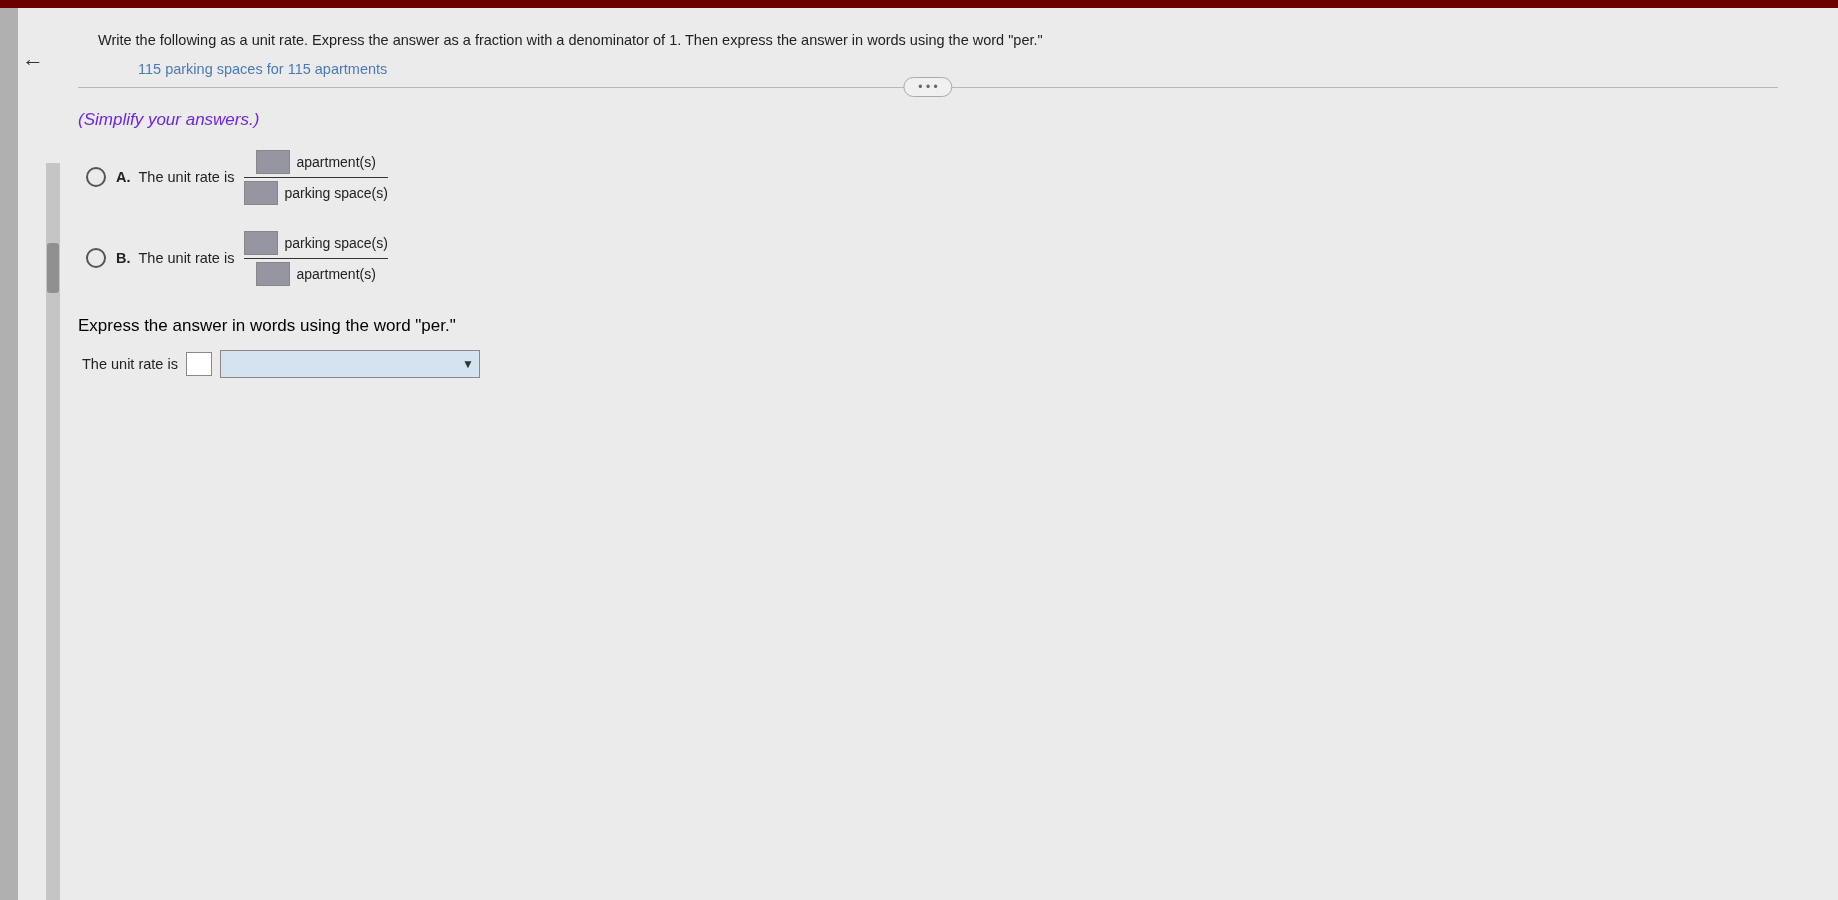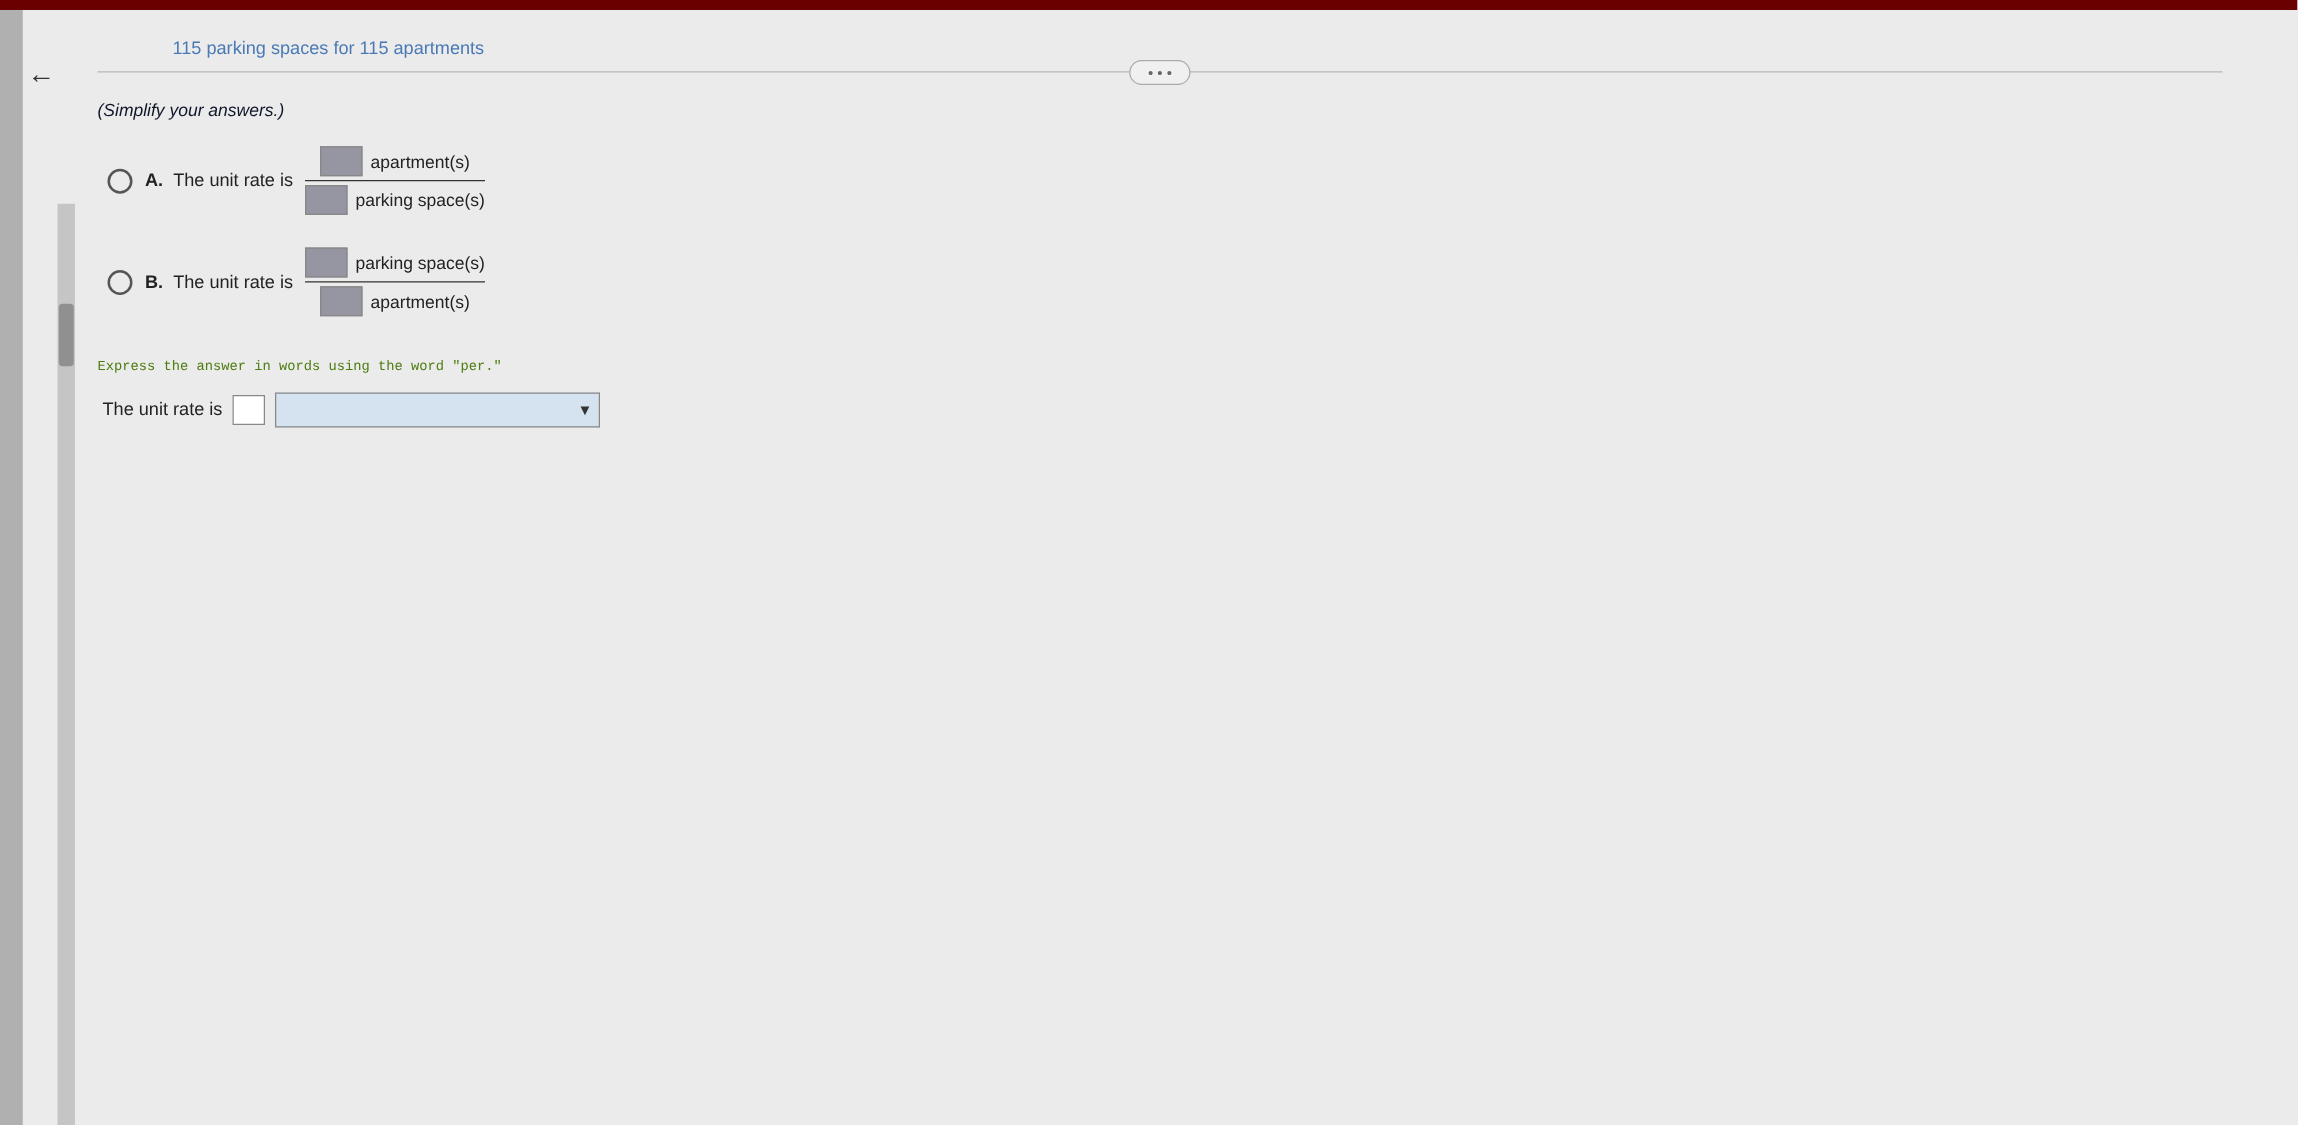--- a/index.html
+++ b/index.html
@@ -37,34 +37,37 @@
   </div>
 
   <div style="position:absolute; left:22px; top:38px; font-size:22px; color:#333; cursor:pointer; z-index:10;">←</div>
 
   <div style="flex:1; padding: 22px 60px 30px 60px; position:relative;">
 
     <div style="position:absolute; left:28px; top:155px; bottom:0; width:14px; background:#c5c5c5; z-index:5;">
       <div style="position:absolute; top:80px; left:1px; width:12px; height:50px; background:#909090; border-radius:3px;"></div>
     </div>
 
+    <div style="margin-left: 20px; margin-bottom:8px; max-width:1300px;">
+      <span style="font-size:14.5px; color:#222; line-height:1.5;">Write the following as a unit rate. Express the answer as a fraction with a denominator of 1. Then express the answer in words using the word "per."</span>
+    </div>
 
     <div style="margin-left:60px; margin-bottom:0;">
       <span style="font-size:14.5px; color:#4a7ab5;">115 parking spaces for 115 apartments</span>
     </div>
 
     <div style="position:relative; display:flex; align-items:center; margin:10px 0 22px 0;">
       <hr style="flex:1; border:none; border-top:1.5px solid #b8b8b8;">
       <button style="position:absolute; left:50%; transform:translateX(-50%); border:1.5px solid #aaa; border-radius:12px; background:#f0f0f0; padding:2px 14px; font-size:12px; color:#666; cursor:pointer;">• • •</button>
       <hr style="flex:1; border:none; border-top:1.5px solid #b8b8b8;">
     </div>
 
 
     <div style="margin-bottom:20px;">
-      <span style="font-size:14px; color:#0f172a; font-style:italic;">(Simplify your answers.)</span>
+      <span style="font-size:17px; color:#6d28d9; font-style:italic;">(Simplify your answers.)</span>
     </div>
 
     <div style="display:flex; align-items:center; margin-bottom:26px; margin-left:8px;">
       <div style="width:20px; height:20px; border-radius:50%; border:2px solid #555; background:#ebebeb; margin-right:10px; cursor:pointer; flex-shrink:0;"></div>
       <span style="font-size:14.5px; font-weight:bold; margin-right:8px;">A.</span>
       <span style="font-size:14.5px; margin-right:10px;">The unit rate is</span>
 
       <div style="display:inline-flex; flex-direction:column; align-items:center; vertical-align:middle;">
         <div style="display:flex; align-items:center; gap:6px; padding-bottom:3px;">
           <div style="width:34px; height:24px; background:#7a7a8a; border:1px solid #666; opacity:0.75;"></div>
@@ -90,21 +93,21 @@
         </div>
         <hr style="width:100%; border:none; border-top:1.5px solid #333; margin:0;">
         <div style="display:flex; align-items:center; gap:6px; padding-top:3px;">
           <div style="width:34px; height:24px; background:#7a7a8a; border:1px solid #666; opacity:0.75;"></div>
           <span style="font-size:14px;">apartment(s)</span>
         </div>
       </div>
     </div>
 
     <div style="margin-bottom:14px;">
-      <span style="font-size:11px; color:#4d7c0f;font-family:Liberation Mono, monospace;">Express the answer in words using the word "per."</span>
+      <span style="font-size:17px; color:#000000;">Express the answer in words using the word "per."</span>
     </div>
 
     <div style="display:flex; align-items:center; gap:8px; margin-left:4px;">
       <span style="font-size:14.5px;">The unit rate is</span>
       <div style="width:26px; height:24px; border:1.5px solid #888; background:#fff; display:inline-block;"></div>
       <div style="position:relative; display:inline-block;">
         <select style="width:260px; height:28px; border:1.5px solid #888; background:#d5e3f0; font-size:14px; padding:0 24px 0 4px; cursor:pointer; appearance:none; -webkit-appearance:none;">
           <option value=""></option>
           <option value="parking space(s) per apartment">parking space(s) per apartment</option>
           <option value="apartment(s) per parking space">apartment(s) per parking space</option>

